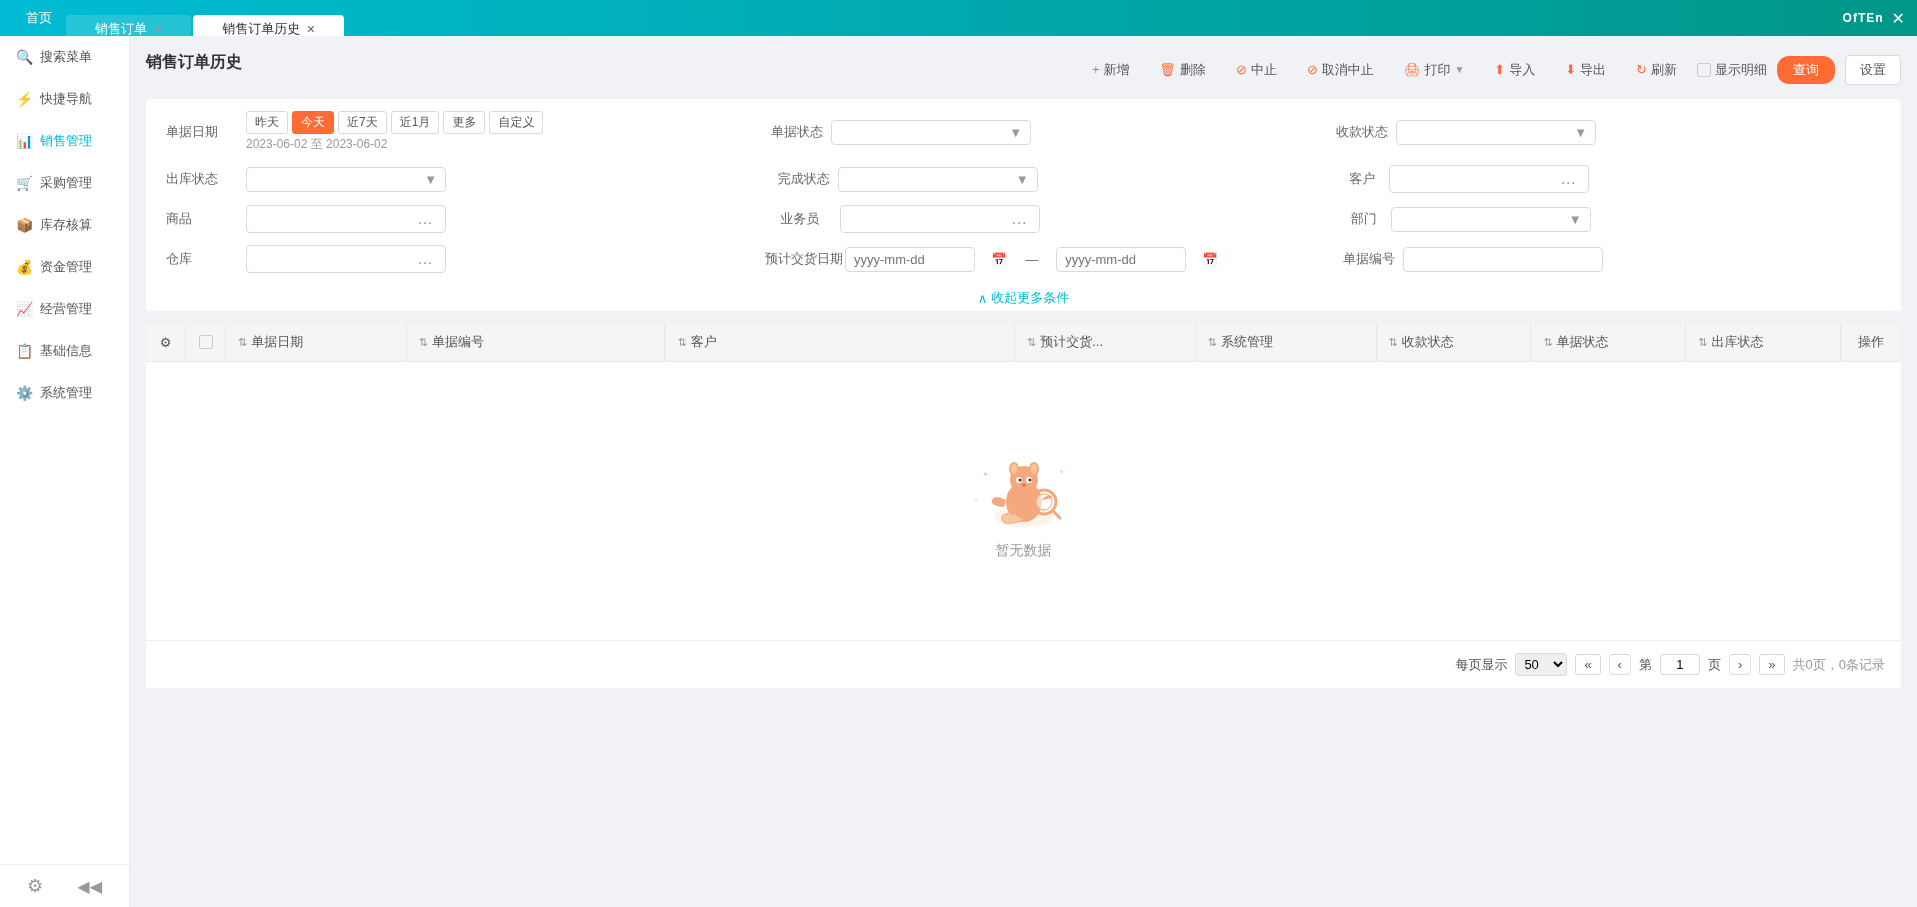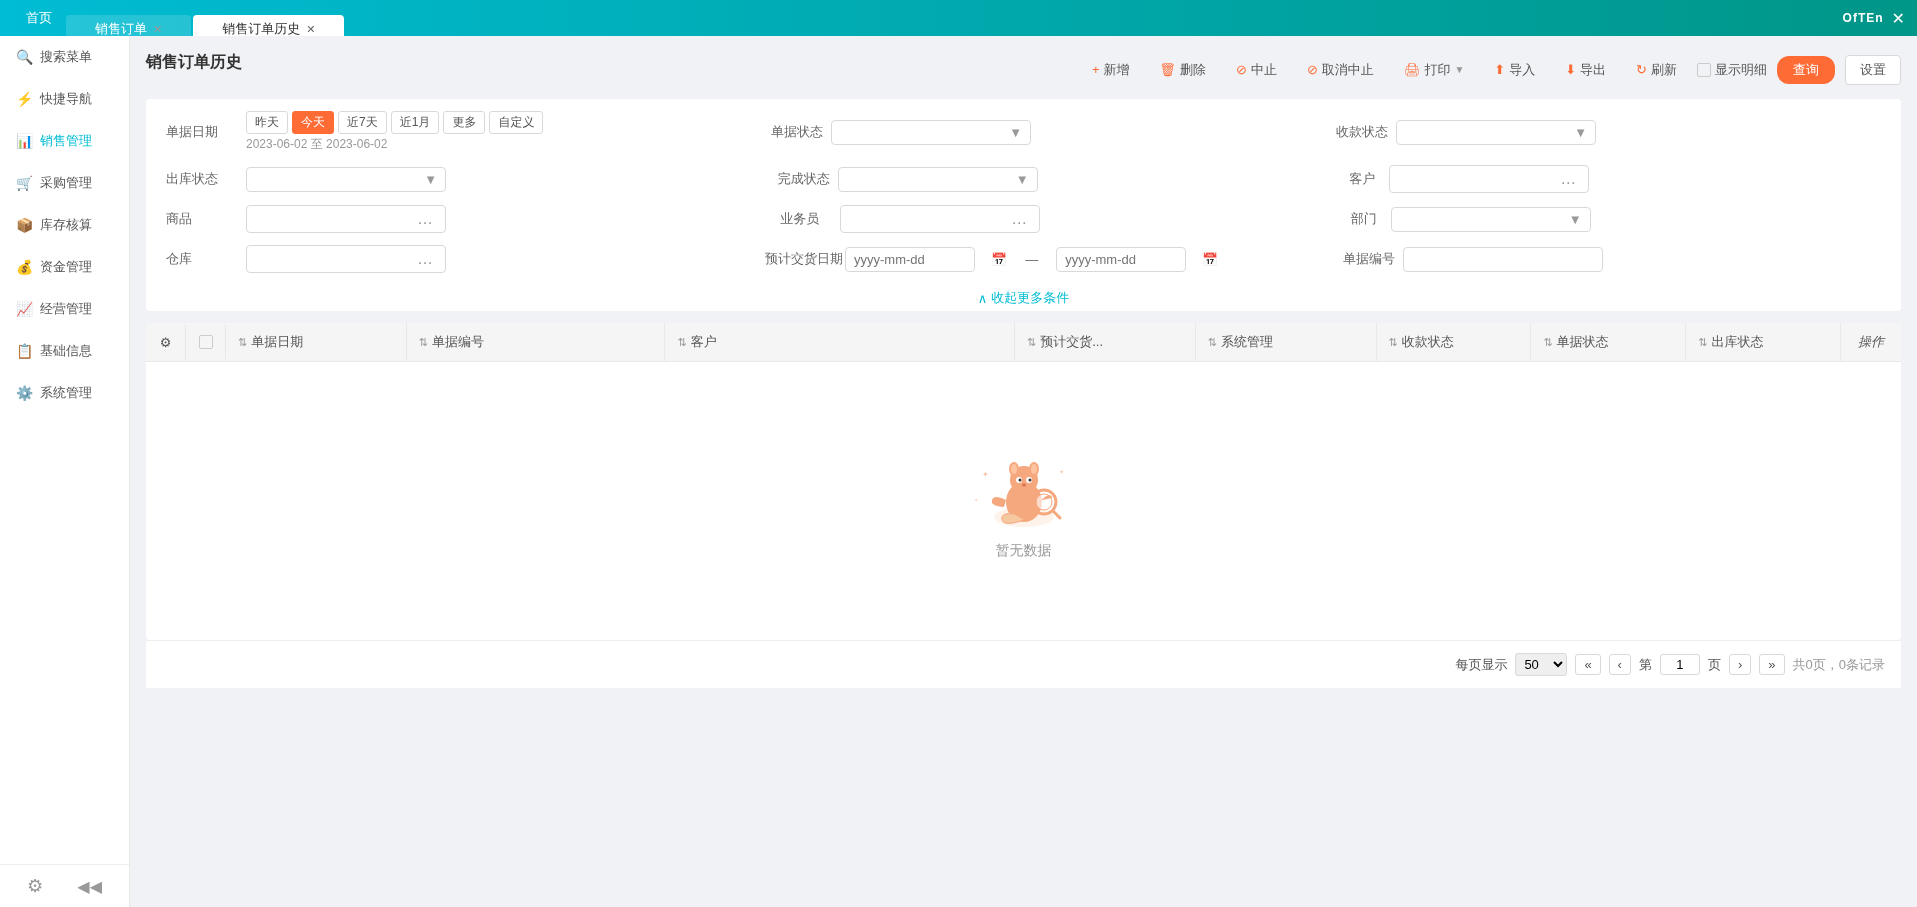--- a/index.html
+++ b/index.html
@@ -63,21 +63,21 @@
     .th-settings { width: 40px; justify-content: center; }
     .th-checkbox { width: 40px; justify-content: center; }
     .th-date { flex: 1.2; min-width: 100px; }
     .th-order { flex: 1.8; min-width: 140px; }
     .th-customer { flex: 2.5; min-width: 180px; }
     .th-delivery { flex: 1.2; min-width: 100px; }
     .th-amount { flex: 1.2; min-width: 100px; }
     .th-payment { flex: 1; min-width: 80px; }
     .th-doc-status { flex: 1; min-width: 80px; }
     .th-out-status { flex: 1; min-width: 80px; }
-    .th-actions { width: 60px; justify-content: center; font-style: italic; }
+    .th-actions { width: 60px; justify-content: center; }
 
     
     .empty-state { display: flex; flex-direction: column; align-items: center; justify-content: center; padding: 80px 0; }
     .empty-text { color: #999; font-size: 14px; }
 
     
     .pagination { display: flex; align-items: center; justify-content: flex-end; padding: 12px 16px; background: #fff; border-top: 1px solid #eee; gap: 8px; font-size: 13px; color: #555; }
     .page-select { border: 1px solid #d9d9d9; border-radius: 3px; padding: 2px 4px; font-size: 13px; }
     .page-input { border: 1px solid #d9d9d9; border-radius: 3px; width: 40px; text-align: center; padding: 2px 4px; font-size: 13px; }
     .page-btn { border: 1px solid #d9d9d9; background: #fff; border-radius: 3px; padding: 2px 8px; cursor: pointer; color: #555; font-size: 13px; }

